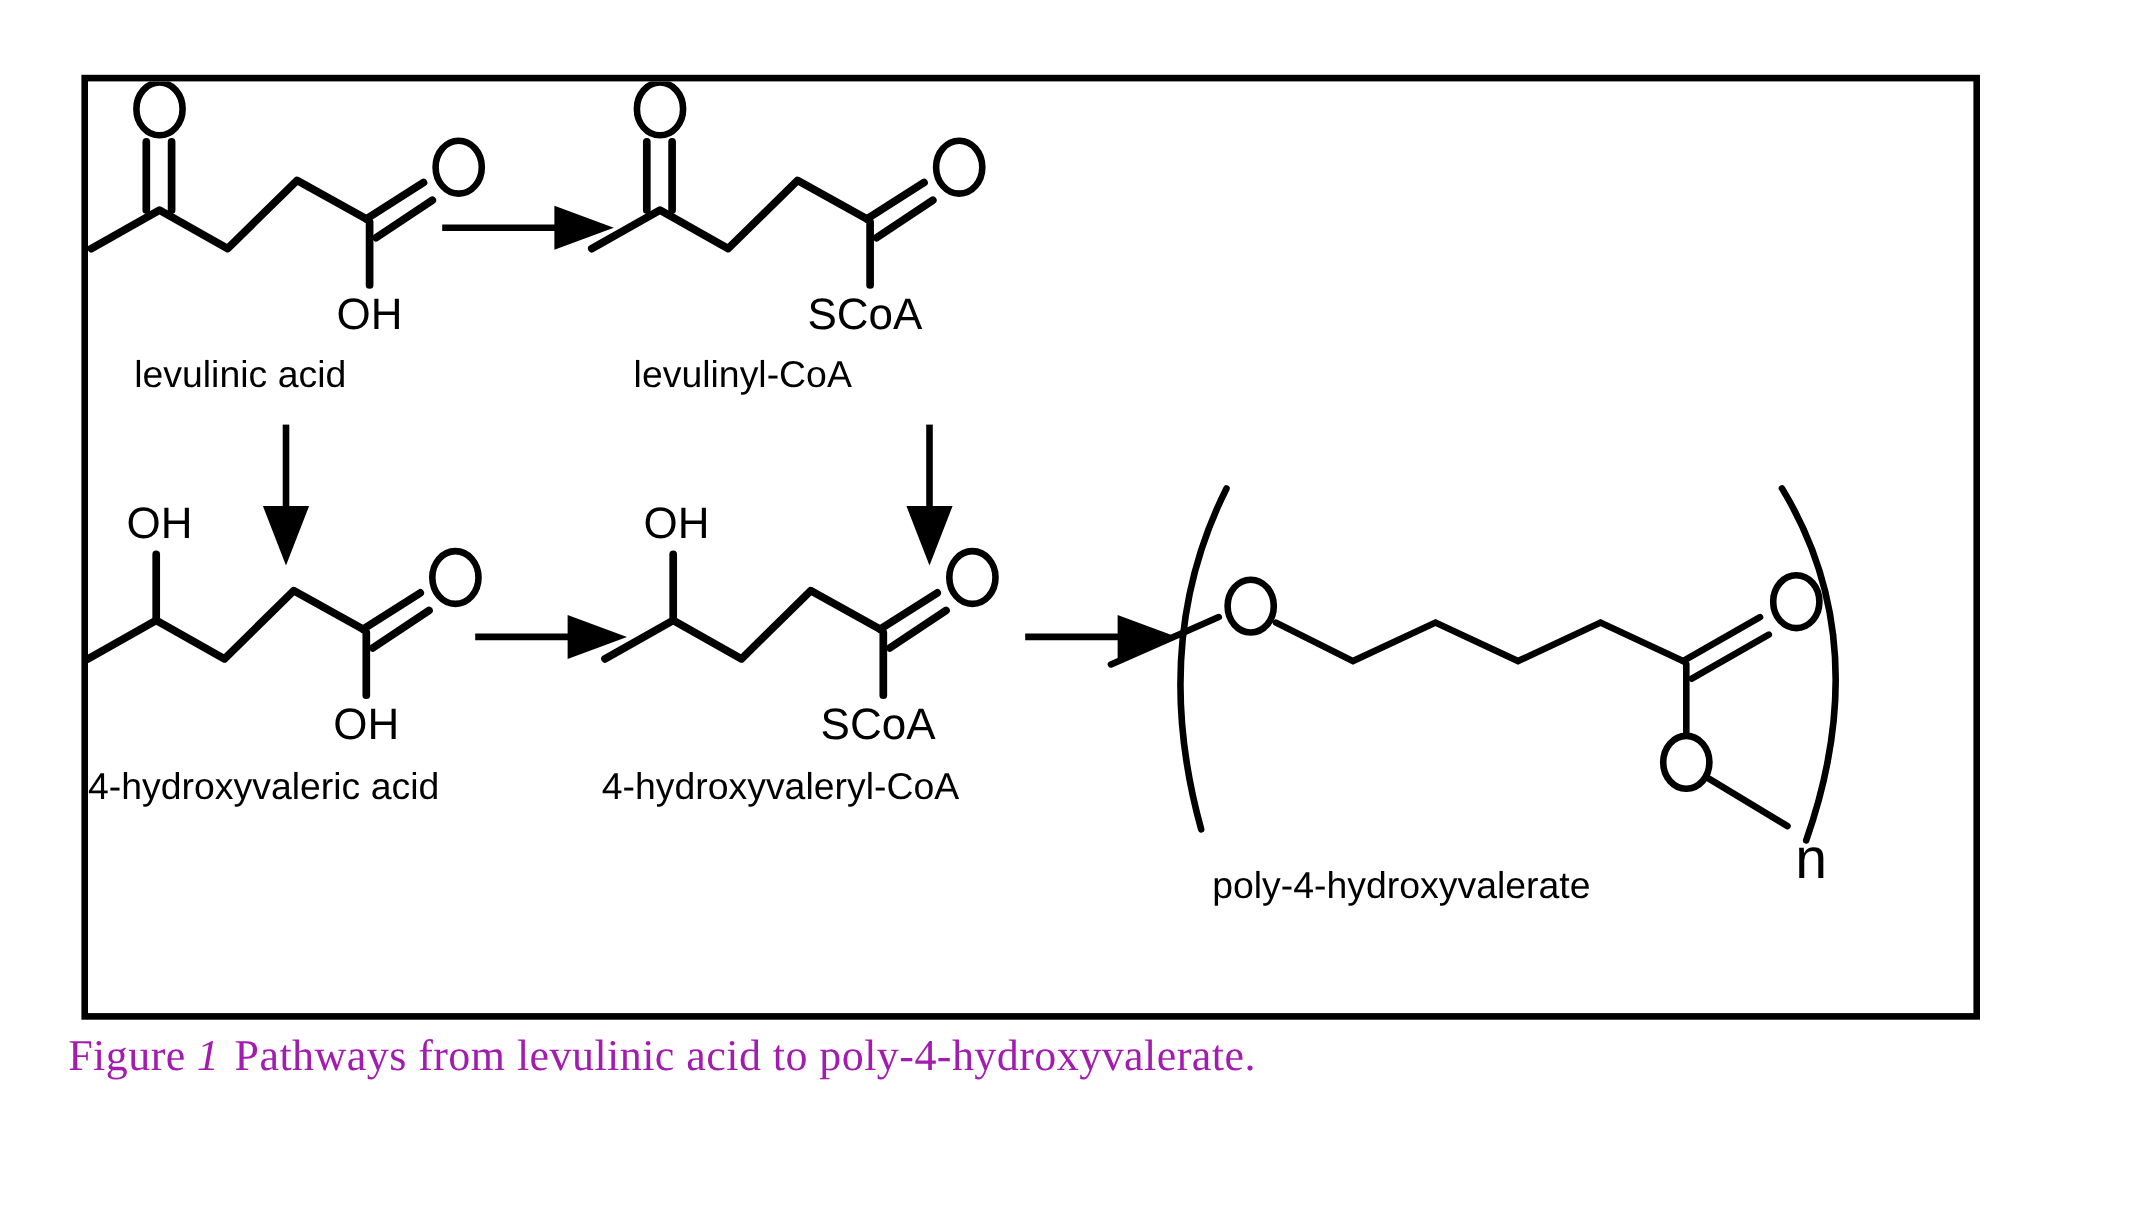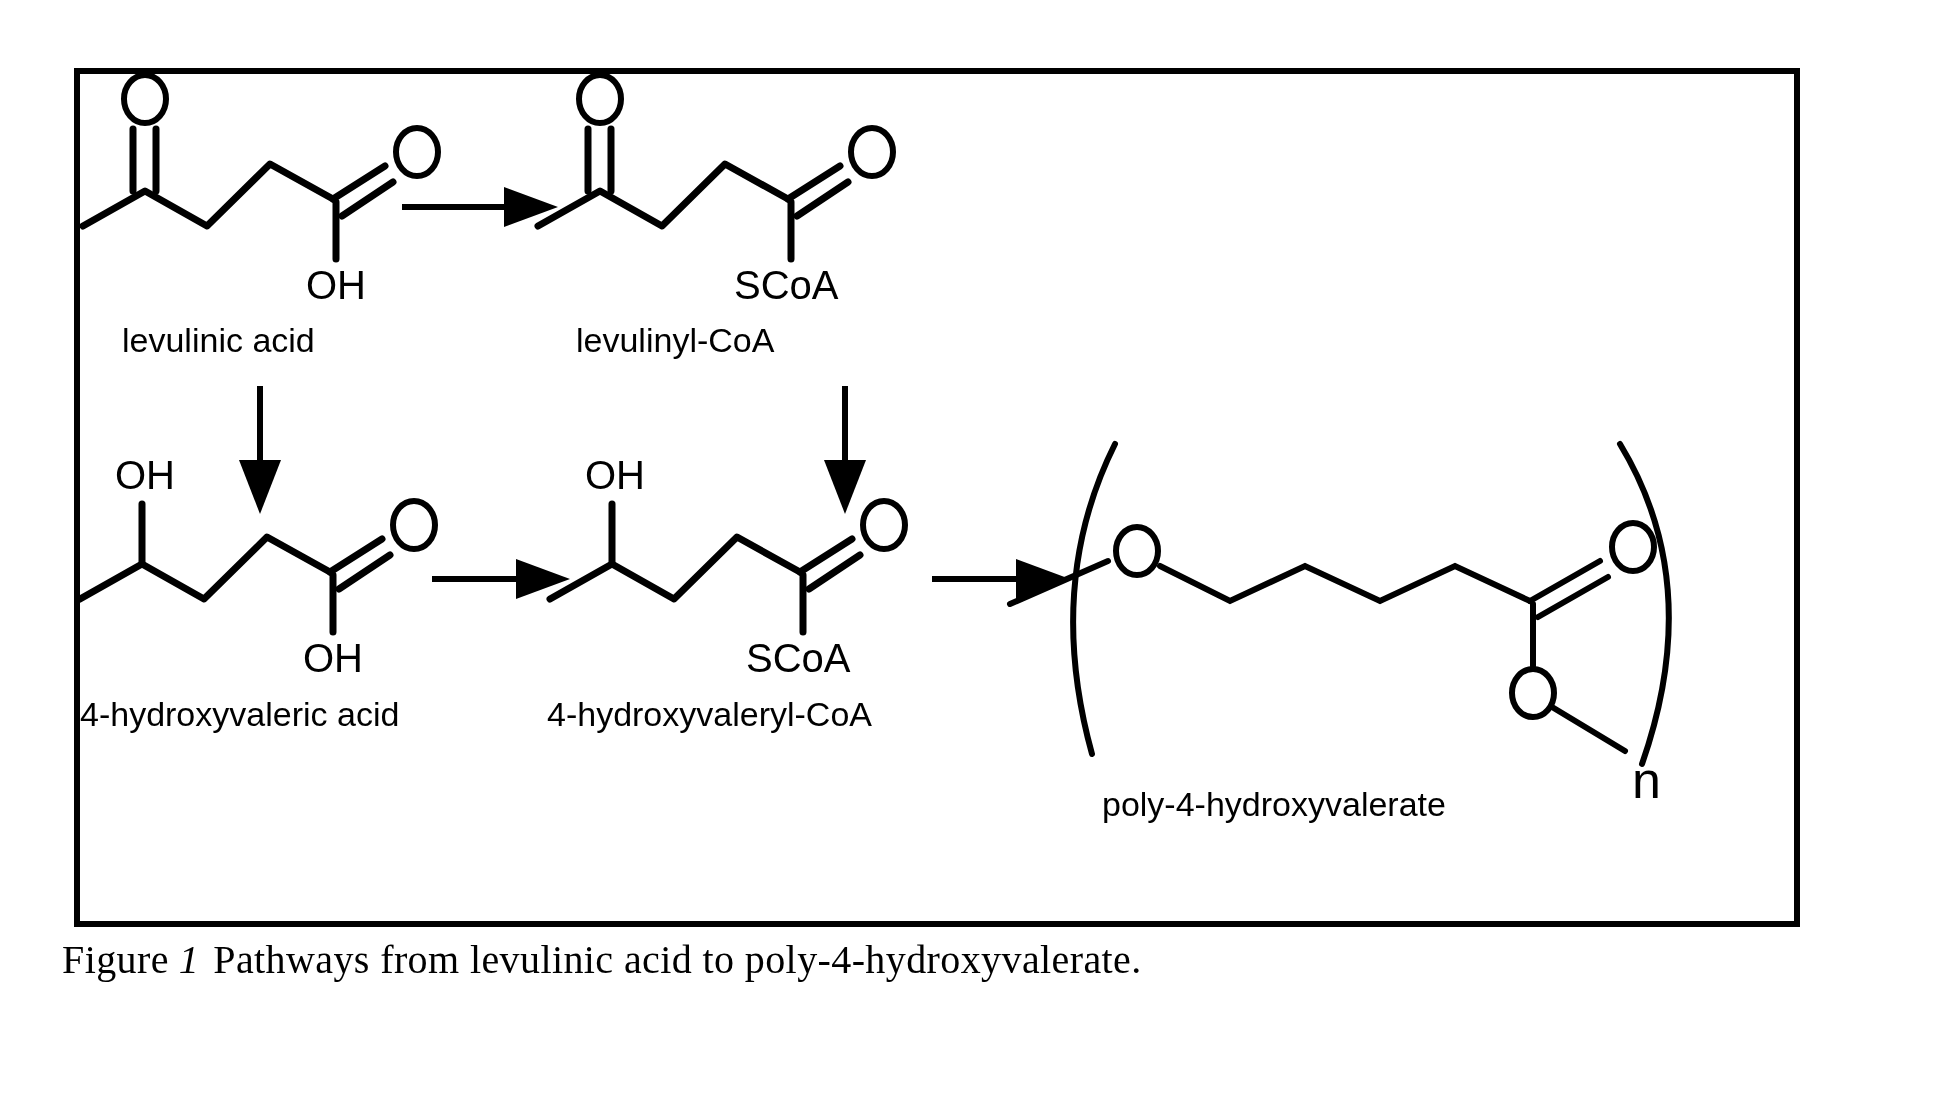--- a/index.html
+++ b/index.html
@@ -47,21 +47,21 @@
     font-family: "Liberation Sans", sans-serif;
     font-size: 52px;
     fill: #000000;
   }
   #caption {
     position: absolute;
     left: 62px;
     top: 936px;
     font-family: "Liberation Serif", serif;
     font-size: 40px;
-    color: #000000;
+    color: #a21caf;
     white-space: nowrap;
     letter-spacing: 0.4px;
   }
   #caption .cap-num {
     font-style: italic;
     padding: 0 14px 0 10px;
   }
   .bond { stroke: #000000; stroke-width: 7; fill: none; stroke-linecap: round; stroke-linejoin: round; }
   .bond-thin { stroke: #000000; stroke-width: 6; fill: none; stroke-linecap: round; }
   .arrow-line { stroke: #000000; stroke-width: 6; fill: none; }

